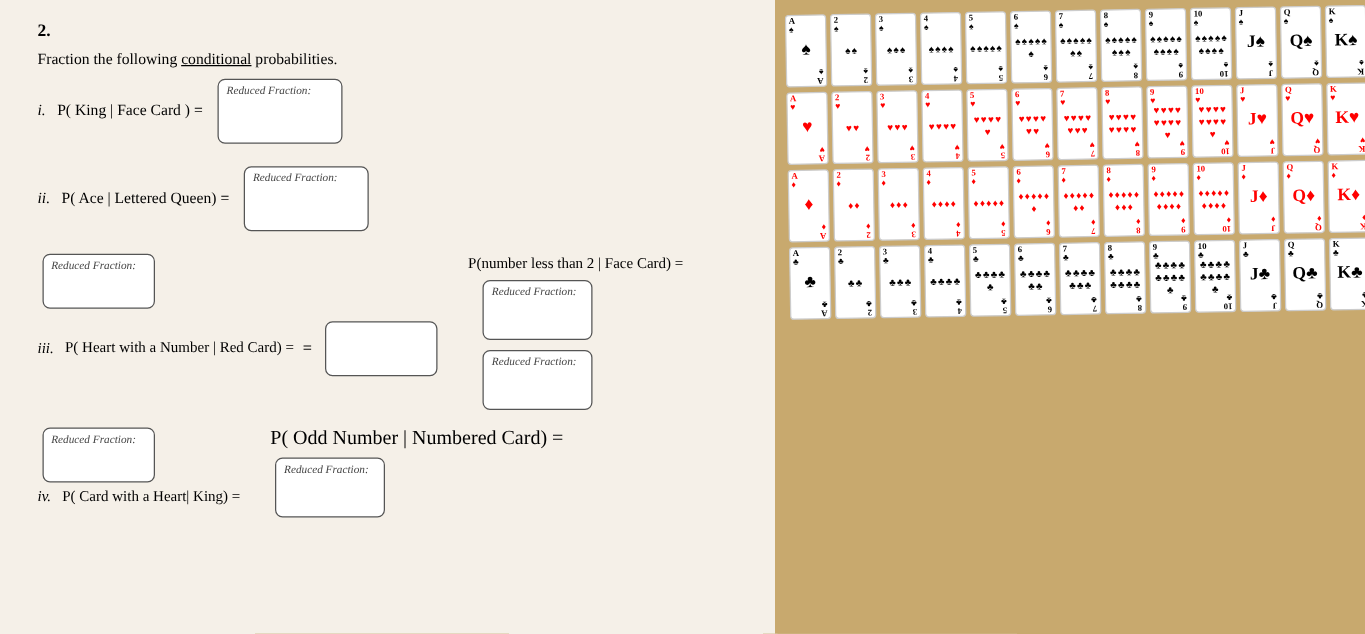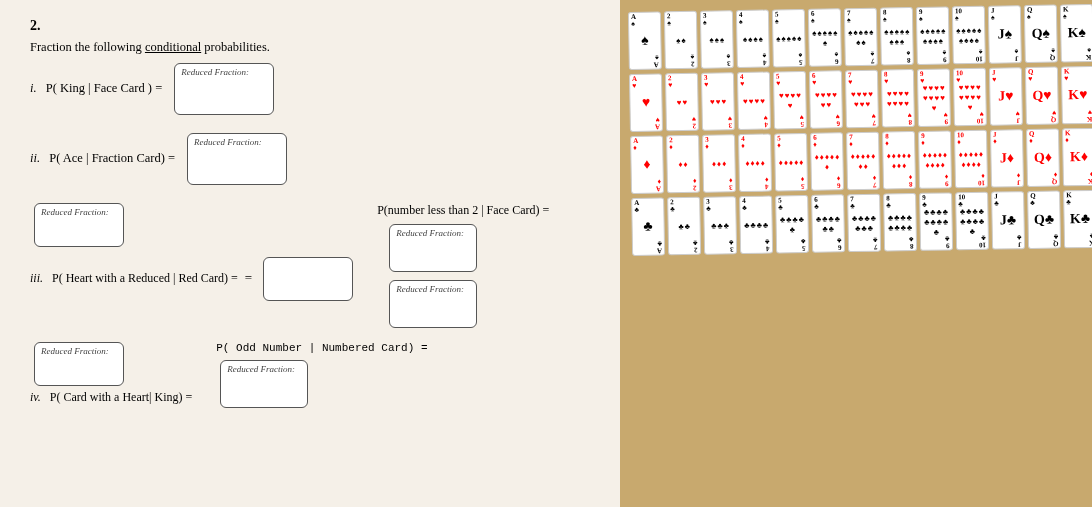--- a/index.html
+++ b/index.html
@@ -178,37 +178,37 @@
       <span>P( King | Face Card ) =</span>
     </span>
     <div class="answer-box">
       <span class="answer-box-label">Reduced Fraction:</span>
     </div>
   </div>
 
   <div class="prob-row">
     <span class="prob-label">
       <span class="roman">ii.</span>
-      <span>P( Ace | Fraction Card) =</span>
+      <span>P( Ace | Lettered Queen) =</span>
     </span>
     <div class="answer-box">
       <span class="answer-box-label">Reduced Fraction:</span>
     </div>
   </div>
 
   <div class="section-iii">
     <div style="display:flex;flex-direction:column;gap:4px;">
       <div style="margin-bottom:4px;">
         <div class="answer-box" style="width:90px;height:44px;margin-bottom:2px;">
           <span class="answer-box-label">Reduced Fraction:</span>
         </div>
       </div>
       <div class="prob-label" style="font-size:12px;">
         <span class="roman">iii.</span>
-        <span>P( Heart with a Reduced | Red Card) =</span>
+        <span>P( Heart with a Number | Red Card) =</span>
         <span class="eq-sign">=</span>
         <div class="answer-box" style="display:inline-block;width:90px;height:44px;vertical-align:middle;">
         </div>
       </div>
     </div>
     <div style="display:flex;flex-direction:column;align-items:flex-start;margin-left:10px;">
       <div style="font-size:12px;margin-bottom:6px;">P(number less than 2 | Face Card) =</div>
       <div class="right-boxes">
         <div class="answer-box-small">
           <span class="answer-box-label">Reduced Fraction:</span>
@@ -224,21 +224,21 @@
     <div style="display:flex;flex-direction:column;gap:4px;">
       <div class="answer-box" style="width:90px;height:44px;">
         <span class="answer-box-label">Reduced Fraction:</span>
       </div>
       <div class="prob-label" style="font-size:12px;">
         <span class="roman">iv.</span>
         <span>P( Card with a Heart| King) =</span>
       </div>
     </div>
     <div style="margin-left:10px;">
-      <div style="font-size:11px;margin-bottom:6px;font-family:Liberation Mono, monospace;">P( Odd Number | Numbered Card) =</div>
+      <div style="font-size:16px;margin-bottom:6px;">P( Odd Number | Numbered Card) =</div>
       <div class="answer-box-small">
         <span class="answer-box-label">Reduced Fraction:</span>
       </div>
     </div>
   </div>
 </div>
 
 <div class="card-spread">
   <div class="cards-grid" id="cards-grid">
       <div class="card-item black">

